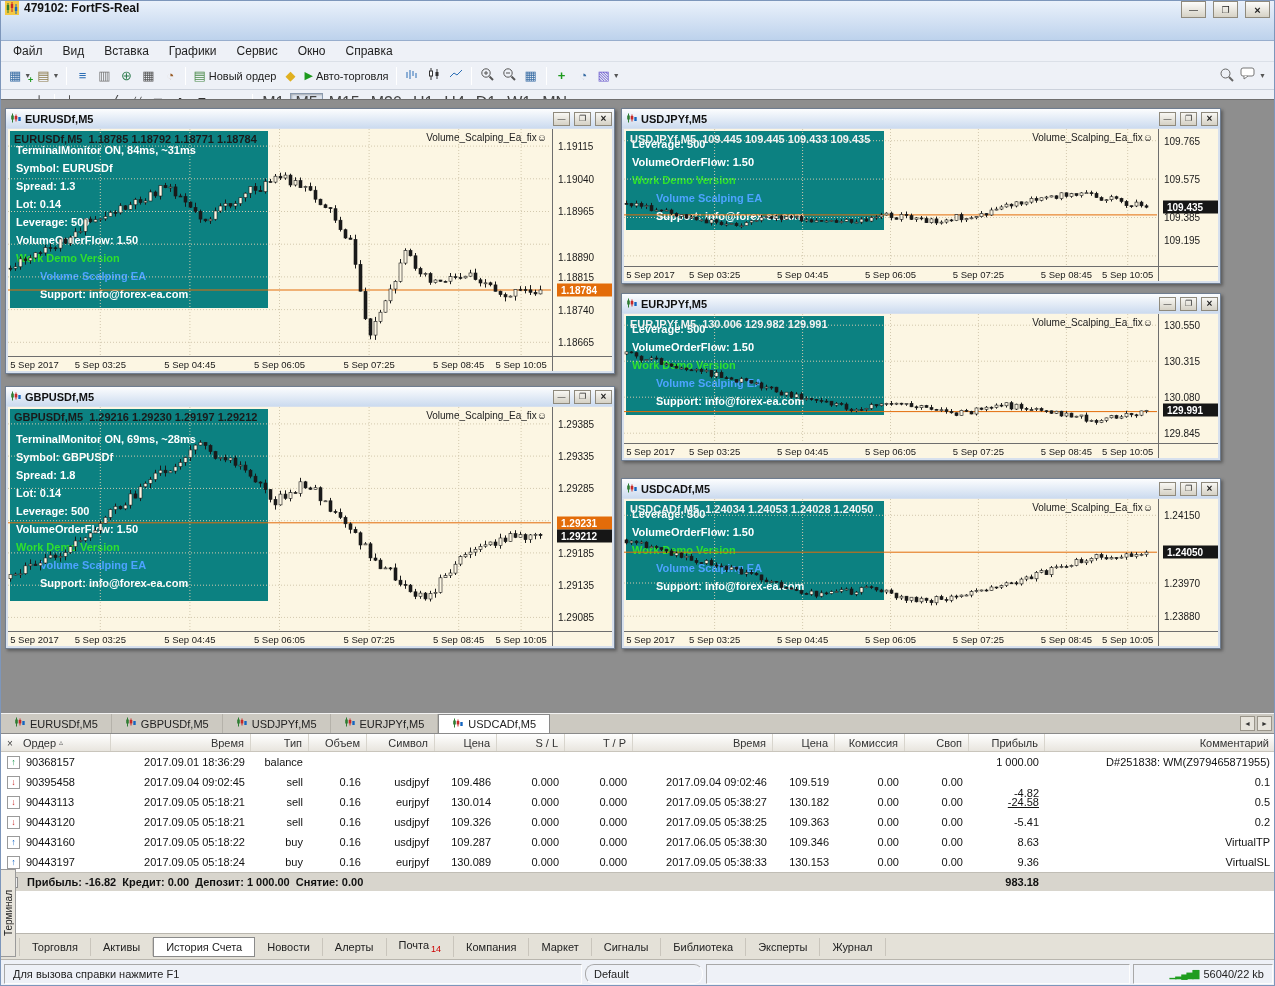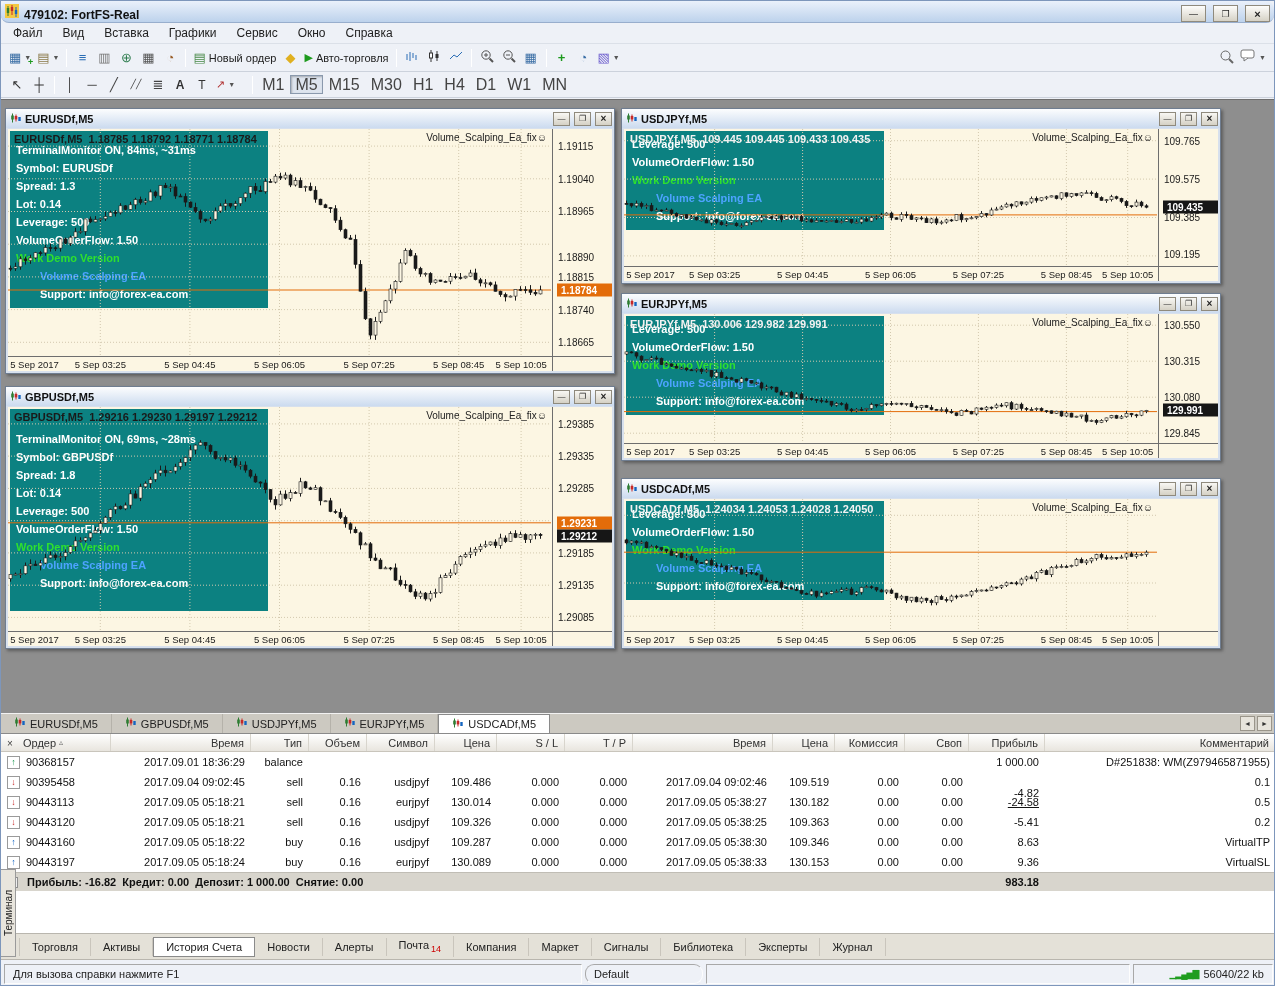--- a/index.html
+++ b/index.html
@@ -1,21 +1,21 @@
 <!DOCTYPE html>
 <html><head>
 <meta charset="utf-8">
 <style>
   html,body{margin:0;padding:0;background:#555;}
   *{box-sizing:border-box;}
   #win{position:relative;width:1275px;height:986px;background:#eef1f7;border:1px solid #7d96bb;
        overflow:hidden;font-family:"Liberation Sans",sans-serif;}
   
-  .titlebar{height:22px;background:linear-gradient(#eaf1fb,#bdd2ec);display:flex;align-items:flex-end;
-            gap:5px;padding:0 4px;border-bottom:1px solid #98aecd;border-radius:8px;}
+  .titlebar{height:40px;background:linear-gradient(#eaf1fb,#bdd2ec);display:flex;align-items:flex-start;
+            gap:5px;padding:0 4px;border-bottom:1px solid #98aecd;}
   .title{flex:1;font-size:12px;font-weight:700;color:#111;}
   .winbtn{width:25px;height:17px;background:linear-gradient(#fdfdfb,#d6d2c6);border:1px solid #8f8a7d;
           display:grid;place-items:center;font-size:9px;color:#222;margin-left:2px;cursor:default;}
   .winbtn.cls{font-size:11px;font-weight:700;}
   
   .menubar{height:21px;display:flex;align-items:center;background:#eef1f7;border-bottom:1px solid #dbe0e8;padding-left:2px;}
   .menu-item{font-size:12px;color:#222;padding:2px 10px;}
   .toolbar{display:flex;align-items:center;background:#eef1f7;border-bottom:1px solid #ccd2dc;}
   #toolbar1{height:28px;padding:0 5px;}
   #toolbar2{height:26px;padding:0 5px;}
@@ -583,21 +583,21 @@
               <rect x="4.7" y="3" width="2.6" height="3.4" fill="#c62828"></rect>
               <rect x="8.3" y="4" width="2.4" height="4" fill="#1565c0"></rect>
             </svg></span>
           <span class="cw-title">GBPUSDf,M5</span>
           <span class="cwb">—</span>
           <span class="cwb">❐</span>
           <span class="cwb cls">×</span>
         </div>
         <div class="cw-body">
           <div class="plot">
-            <div class="eapanel" style="padding-top: 21px; padding-bottom: 19px;">
+            <div class="eapanel" style="padding-top: 21px; padding-bottom: 9px;">
               <div class="ealine" style="color: rgb(255, 255, 255);">TerminalMonitor ON, 69ms, ~28ms</div>
               <div class="ealine" style="color: rgb(255, 255, 255);">Symbol: GBPUSDf</div>
               <div class="ealine" style="color: rgb(255, 255, 255);">Spread: 1.8</div>
               <div class="ealine" style="color: rgb(255, 255, 255);">Lot: 0.14</div>
               <div class="ealine" style="color: rgb(255, 255, 255);">Leverage: 500</div>
               <div class="ealine" style="color: rgb(255, 255, 255);">VolumeOrderFlow: 1.50</div>
               <div class="ealine" style="color: rgb(46, 224, 46);">Work Demo Version</div>
               <div class="ealine ind" style="color: rgb(77, 163, 255);">Volume Scalping EA</div>
               <div class="ealine ind" style="color: rgb(255, 255, 255);">Support: info@forex-ea.com</div>
             </div>
@@ -1103,21 +1103,21 @@
               <line x1="522.5" x2="522.5" y1="75.2" y2="79.3" stroke="#1a1a1a"></line>
               <rect x="521.0" y="76.8" width="3" height="1.4" fill="#1a1a1a" stroke="#1a1a1a" stroke-width="0.6"></rect>
             </svg>
             <span class="ohlc" style="color: rgb(242, 242, 242);">USDJPYf,M5  109.445 109.445 109.433 109.435</span>
             <span class="wm">Volume_Scalping_Ea_fix☺</span>
           </div>
           <div class="paxis">
             <span class="plabel" style="top: 11.68px;">109.765</span>
             <span class="plabel" style="top: 50.08px;">109.575</span>
             <span class="plabel" style="top: 88.48px;">109.385</span>
-            <span class="plabel" style="top: 125px; text-align: right;">109.195</span>
+            <span class="plabel" style="top: 111px; text-align: right;">109.195</span>
             <span class="ptag" style="top: 78.24px; background: rgb(22, 22, 22);">109.435</span>
           </div>
           <div class="taxis">
             <span class="tlabel" style="left: 2.132px;">5 Sep 2017</span>
             <span class="tlabel" style="left: 90.61px; transform: translateX(-50%);">5 Sep 03:25</span>
             <span class="tlabel" style="left: 178.555px; transform: translateX(-50%);">5 Sep 04:45</span>
             <span class="tlabel" style="left: 266.5px; transform: translateX(-50%);">5 Sep 06:05</span>
             <span class="tlabel" style="left: 354.445px; transform: translateX(-50%);">5 Sep 07:25</span>
             <span class="tlabel" style="left: 442.39px; transform: translateX(-50%);">5 Sep 08:45</span>
             <span class="tlabel" style="left: 503.685px; transform: translateX(-50%);">5 Sep 10:05</span>
@@ -1634,20 +1634,26 @@
               <line x1="512.5" x2="512.5" y1="53.2" y2="59.5" stroke="#1a1a1a"></line>
               <rect x="511.0" y="55.6" width="3" height="2.1" fill="#fcf6e3" stroke="#1a1a1a" stroke-width="0.6"></rect>
               <line x1="517.5" x2="517.5" y1="54.1" y2="57.2" stroke="#1a1a1a"></line>
               <rect x="516.0" y="55.5" width="3" height="1.0" fill="#fcf6e3" stroke="#1a1a1a" stroke-width="0.6"></rect>
               <line x1="522.5" x2="522.5" y1="51.4" y2="57.8" stroke="#1a1a1a"></line>
               <rect x="521.0" y="53.2" width="3" height="2.3" fill="#fcf6e3" stroke="#1a1a1a" stroke-width="0.6"></rect>
             </svg>
             <span class="ohlc" style="color: rgb(242, 242, 242);">USDCADf,M5  1.24034 1.24053 1.24028 1.24050</span>
             <span class="wm">Volume_Scalping_Ea_fix☺</span>
           </div>
+          <div class="paxis">
+            <span class="plabel" style="top: 16.3px;">1.24150</span>
+            <span class="plabel" style="top: 83.95px;">1.23970</span>
+            <span class="plabel" style="top: 117.16px;">1.23880</span>
+            <span class="ptag" style="top: 53.2px; background: rgb(22, 22, 22);">1.24050</span>
+          </div>
           <div class="taxis">
             <span class="tlabel" style="left: 2.132px;">5 Sep 2017</span>
             <span class="tlabel" style="left: 90.61px; transform: translateX(-50%);">5 Sep 03:25</span>
             <span class="tlabel" style="left: 178.555px; transform: translateX(-50%);">5 Sep 04:45</span>
             <span class="tlabel" style="left: 266.5px; transform: translateX(-50%);">5 Sep 06:05</span>
             <span class="tlabel" style="left: 354.445px; transform: translateX(-50%);">5 Sep 07:25</span>
             <span class="tlabel" style="left: 442.39px; transform: translateX(-50%);">5 Sep 08:45</span>
             <span class="tlabel" style="left: 503.685px; transform: translateX(-50%);">5 Sep 10:05</span>
           </div>
           <div class="corner"></div>
@@ -1812,21 +1818,21 @@
             <span class="ricon buy">↑</span>
             <span>90443160</span>
           </span>
           <span class="tcell" style="width: 140px;">2017.09.05 05:18:22</span>
           <span class="tcell" style="width: 58px;">buy</span>
           <span class="tcell" style="width: 58px;">0.16</span>
           <span class="tcell" style="width: 68px;">usdjpyf</span>
           <span class="tcell" style="width: 62px;">109.287</span>
           <span class="tcell" style="width: 68px;">0.000</span>
           <span class="tcell" style="width: 68px;">0.000</span>
-          <span class="tcell" style="width: 140px;">2017.09.05 05:38:30</span>
+          <span class="tcell" style="width: 140px;">2017.06.05 05:38:30</span>
           <span class="tcell" style="width: 62px;">109.346</span>
           <span class="tcell" style="width: 70px;">0.00</span>
           <span class="tcell" style="width: 64px;">0.00</span>
           <span class="tcell" style="width: 76px;">8.63</span>
           <span class="tcell" style="width: 231px;">VirtualTP</span>
         </div>
         <div class="trow">
           <span class="tcell first" style="width: 110px;">
             <span class="ricon buy">↑</span>
             <span>90443197</span>

